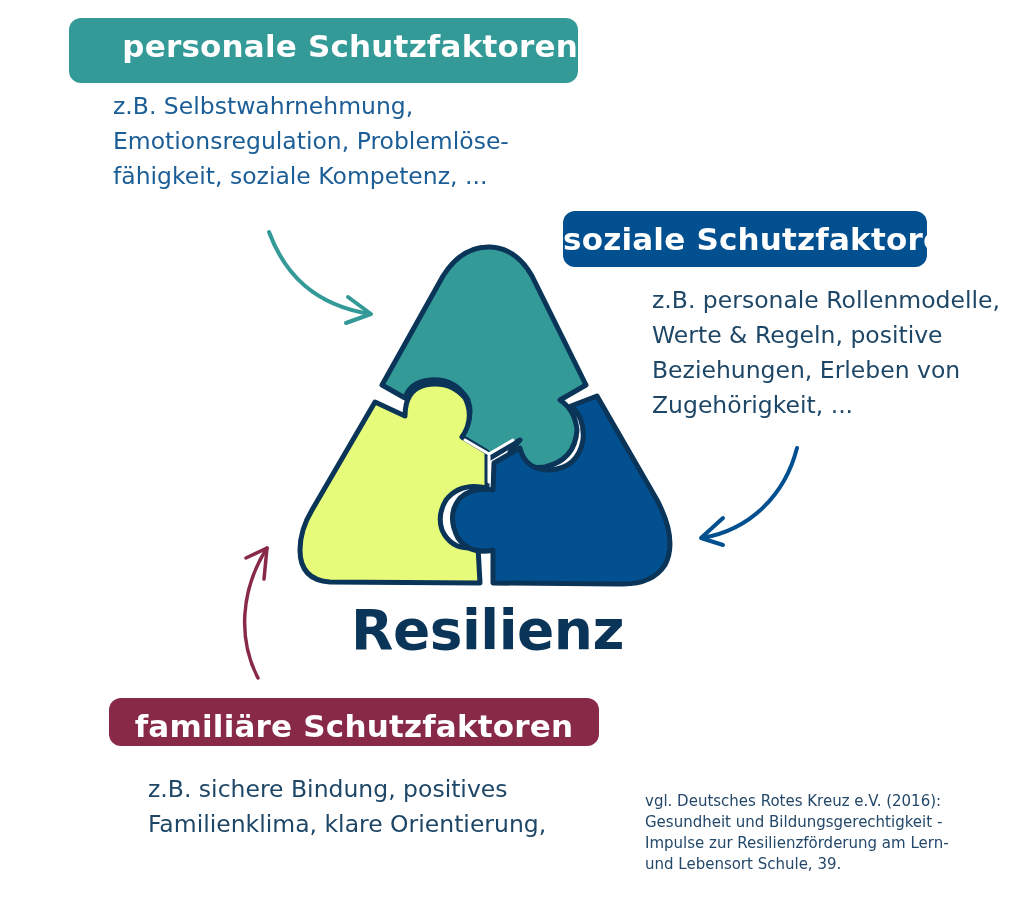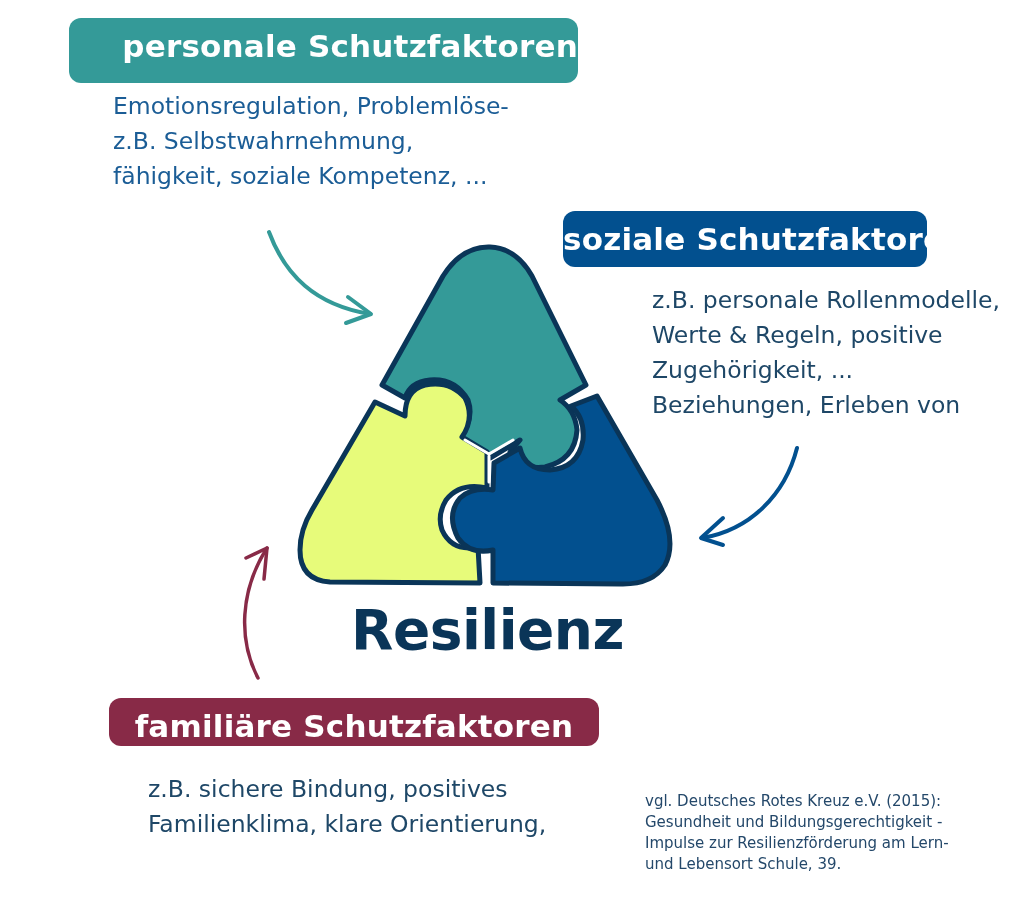--- a/index.html
+++ b/index.html
@@ -97,39 +97,39 @@
   </g>
 
   <g stroke="#ffffff" stroke-width="3" fill="none" stroke-linecap="round">
     <path d="M465 440 L 489 454 L 513 440"></path>
     <path d="M489 456 L 489 482"></path>
   </g>
 </svg>
 
 <div id="box-personal" class="label-box">personale Schutzfaktoren</div>
 <div id="desc-personal" class="desc">
+  <div>z.B. Selbstwahrnehmung,</div>
   <div>Emotionsregulation,  Problemlöse-</div>
-  <div>z.B. Selbstwahrnehmung,</div>
   <div>fähigkeit, soziale Kompetenz, ...</div>
 </div>
 
 <div id="box-social" class="label-box">soziale Schutzfaktoren</div>
 <div id="desc-social" class="desc">
   <div>z.B. personale Rollenmodelle,</div>
   <div>Werte &amp; Regeln, positive</div>
+  <div>Beziehungen, Erleben von</div>
   <div>Zugehörigkeit, ...</div>
-  <div>Beziehungen, Erleben von</div>
 </div>
 
 <div id="title">Resilienz</div>
 
 <div id="box-family" class="label-box">familiäre Schutzfaktoren</div>
 <div id="desc-family" class="desc">
   <div>z.B. sichere Bindung, positives</div>
   <div>Familienklima, klare Orientierung,</div>
 </div>
 
 <div id="citation">
-  <div>vgl. Deutsches Rotes Kreuz e.V. (2015):</div>
+  <div>vgl. Deutsches Rotes Kreuz e.V. (2016):</div>
   <div>Gesundheit und Bildungsgerechtigkeit -</div>
   <div>Impulse zur Resilienzförderung am Lern-</div>
   <div>und Lebensort Schule, 39.</div>
 </div>
 
 </body></html>

